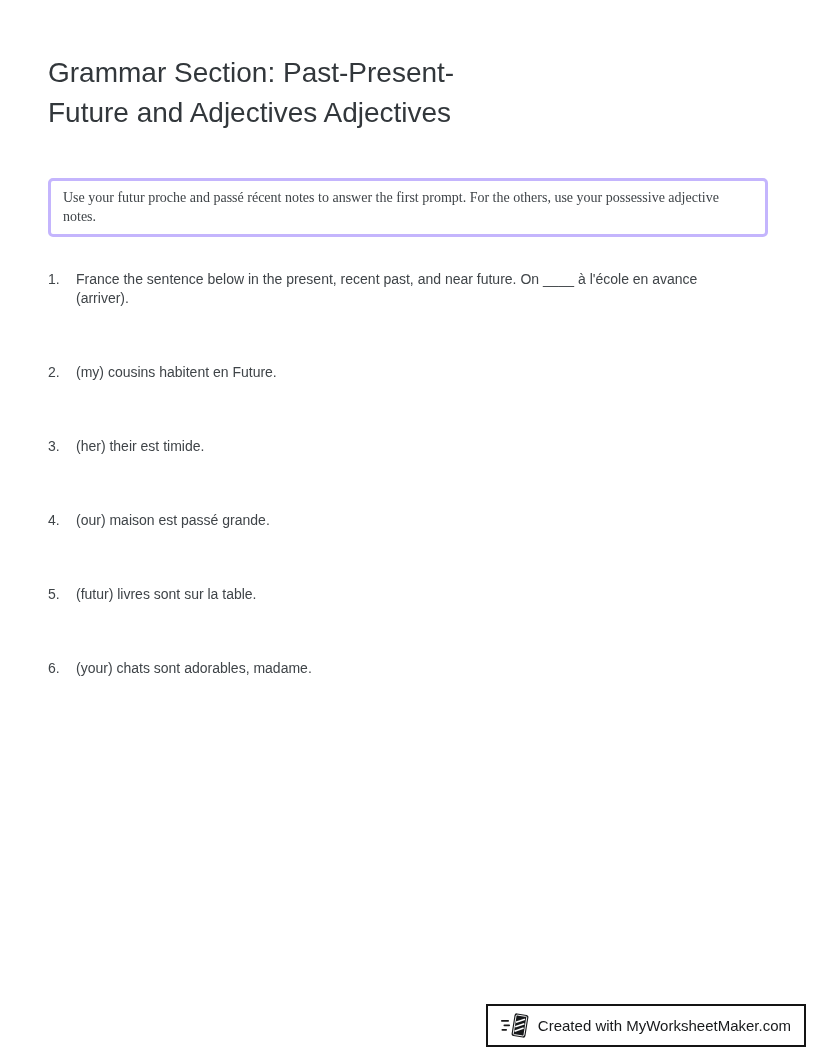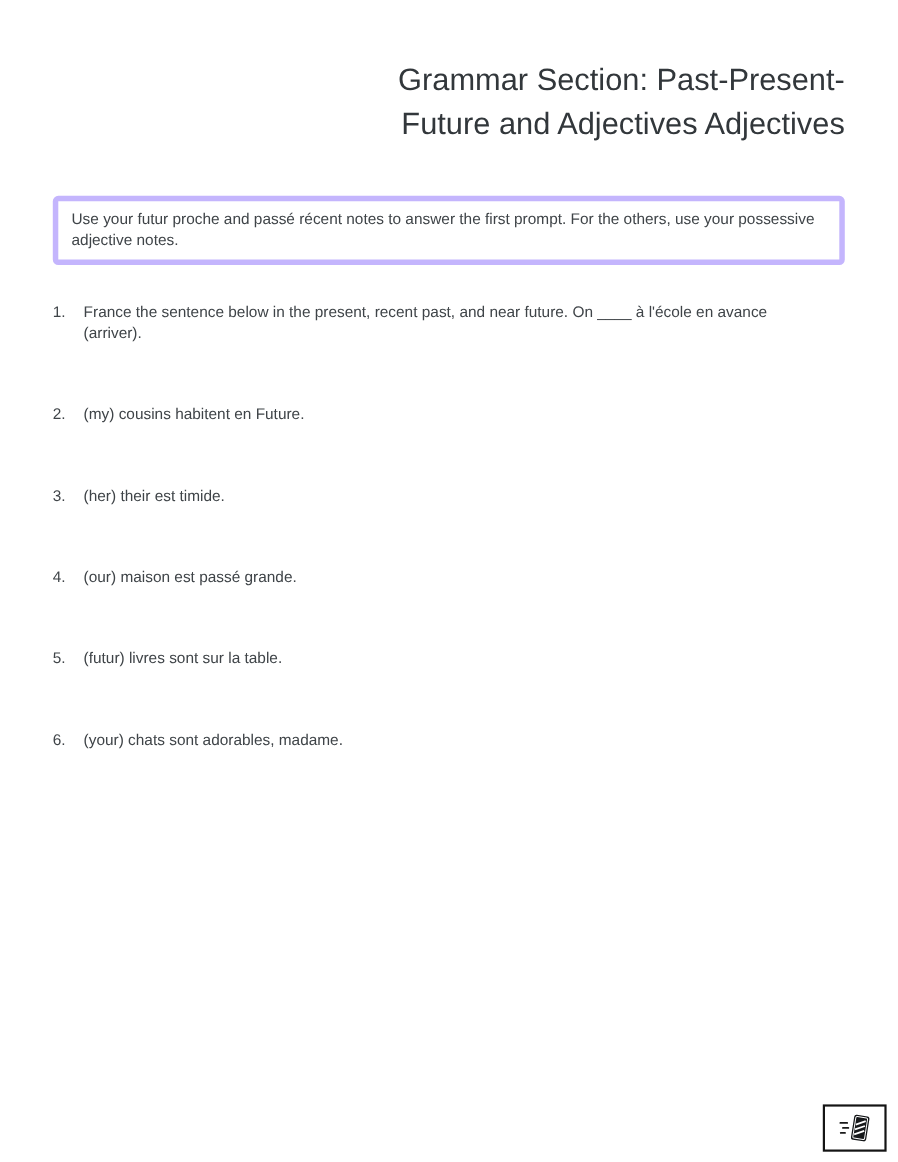--- a/index.html
+++ b/index.html
@@ -20,30 +20,31 @@
   .content {
     padding: 0 48px;
   }
   .title {
     margin: 53px 0 0 0;
     font-size: 28px;
     line-height: 40px;
     font-weight: 400;
     color: #32373b;
   }
-  .title .title-line { display: block; text-align: right; }
+  .title .title-line { display: block; }
   .instructions-box {
     margin-top: 45px;
-    border: 5px solid #c4b5fd;
+    border: 3px solid #c4b5fd;
     border-radius: 5px;
     padding: 7px 12px 8px 12px;
     font-size: 14px;
     line-height: 19px;
     color: #3f4448;
     box-sizing: border-box;
+    font-family: Liberation Serif, serif;
   }
   .questions {
     margin-top: 33px;
   }
   .question {
     display: flex;
     margin-bottom: 55px;
     font-size: 14px;
     line-height: 19px;
     color: #3f4448;
@@ -137,14 +138,15 @@
       <rect x="2.5" y="12.5" width="6.5" height="1.7" rx="0.8" fill="#1a1a1a"></rect>
       <rect x="0.5" y="17" width="5.5" height="1.7" rx="0.8" fill="#1a1a1a"></rect>
       <g transform="rotate(9 19 13.5)">
         <rect x="12" y="2" width="14" height="23" rx="2.2" fill="#16181a"></rect>
         <rect x="13.6" y="3.6" width="10.8" height="19.8" rx="1.2" fill="none" stroke="#ffffff" stroke-width="0.9"></rect>
         <path d="M14.5 11 L23 6.5" stroke="#ffffff" stroke-width="1.6"></path>
         <path d="M14.5 15.5 L23 11" stroke="#ffffff" stroke-width="1.6"></path>
         <path d="M14.5 20 L23 15.5" stroke="#ffffff" stroke-width="1.6"></path>
       </g>
     </svg>
+    <span class="footer-text">Created with MyWorksheetMaker.com</span>
   </div>
 </div>
 
 </body></html>

